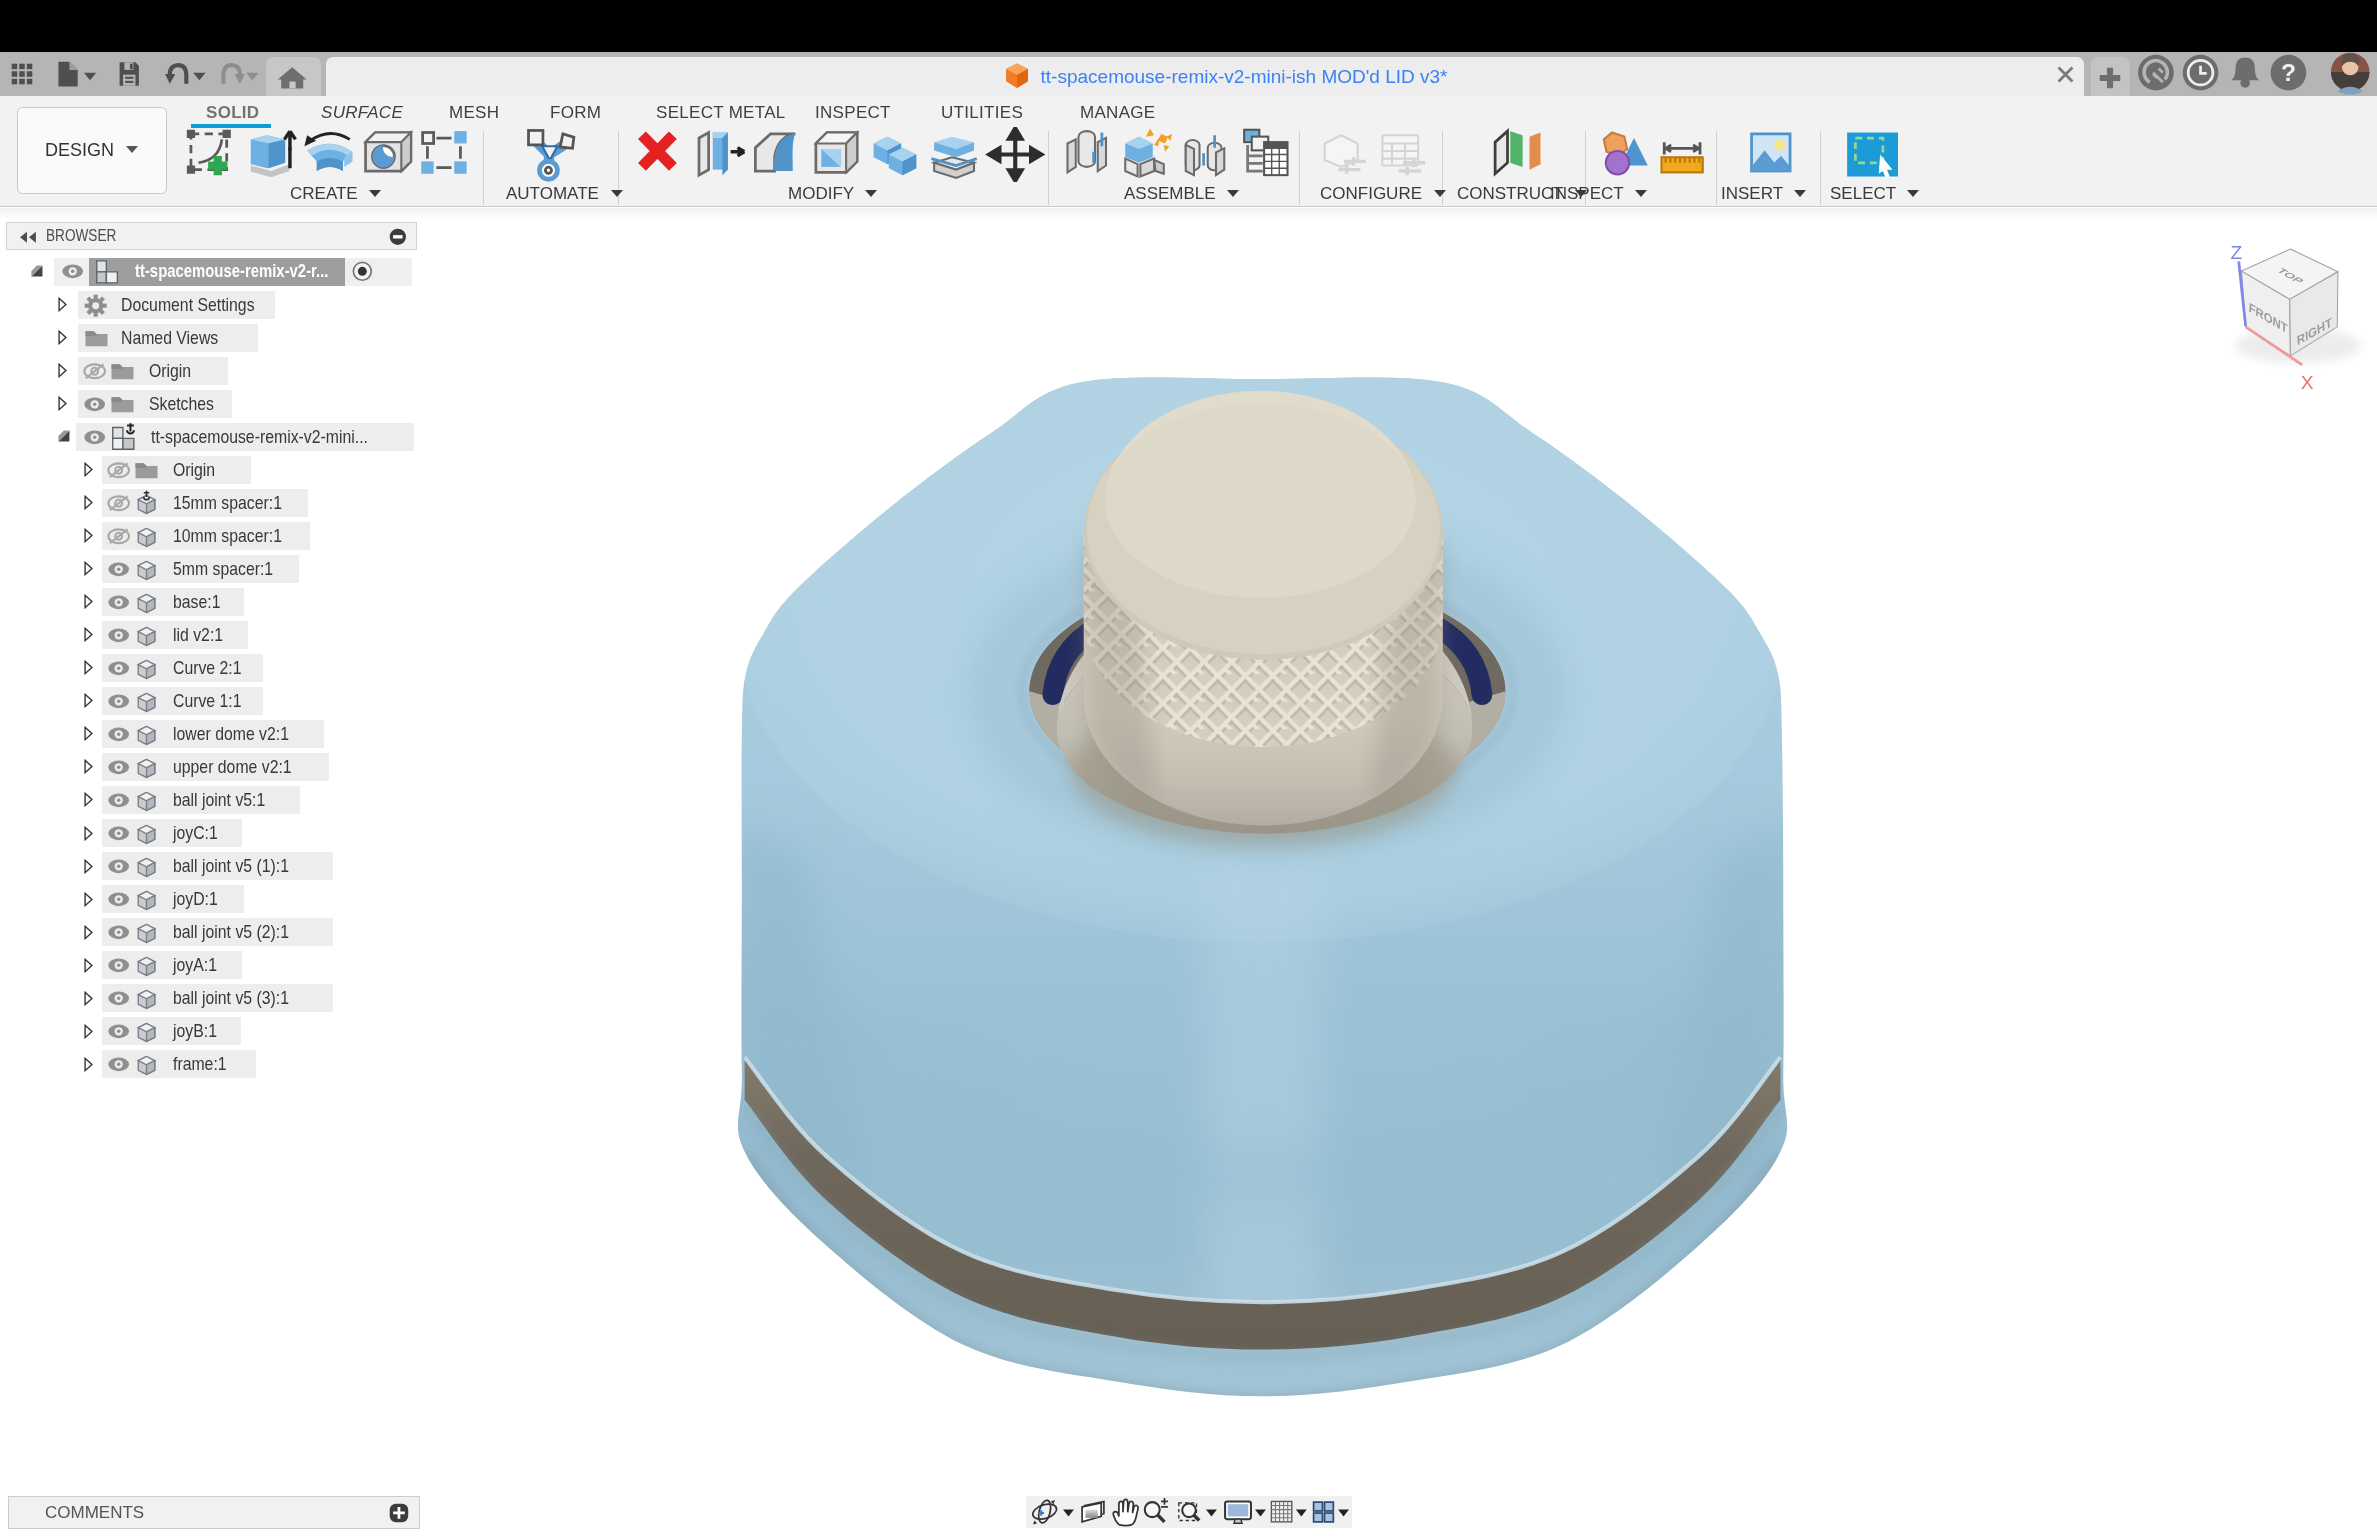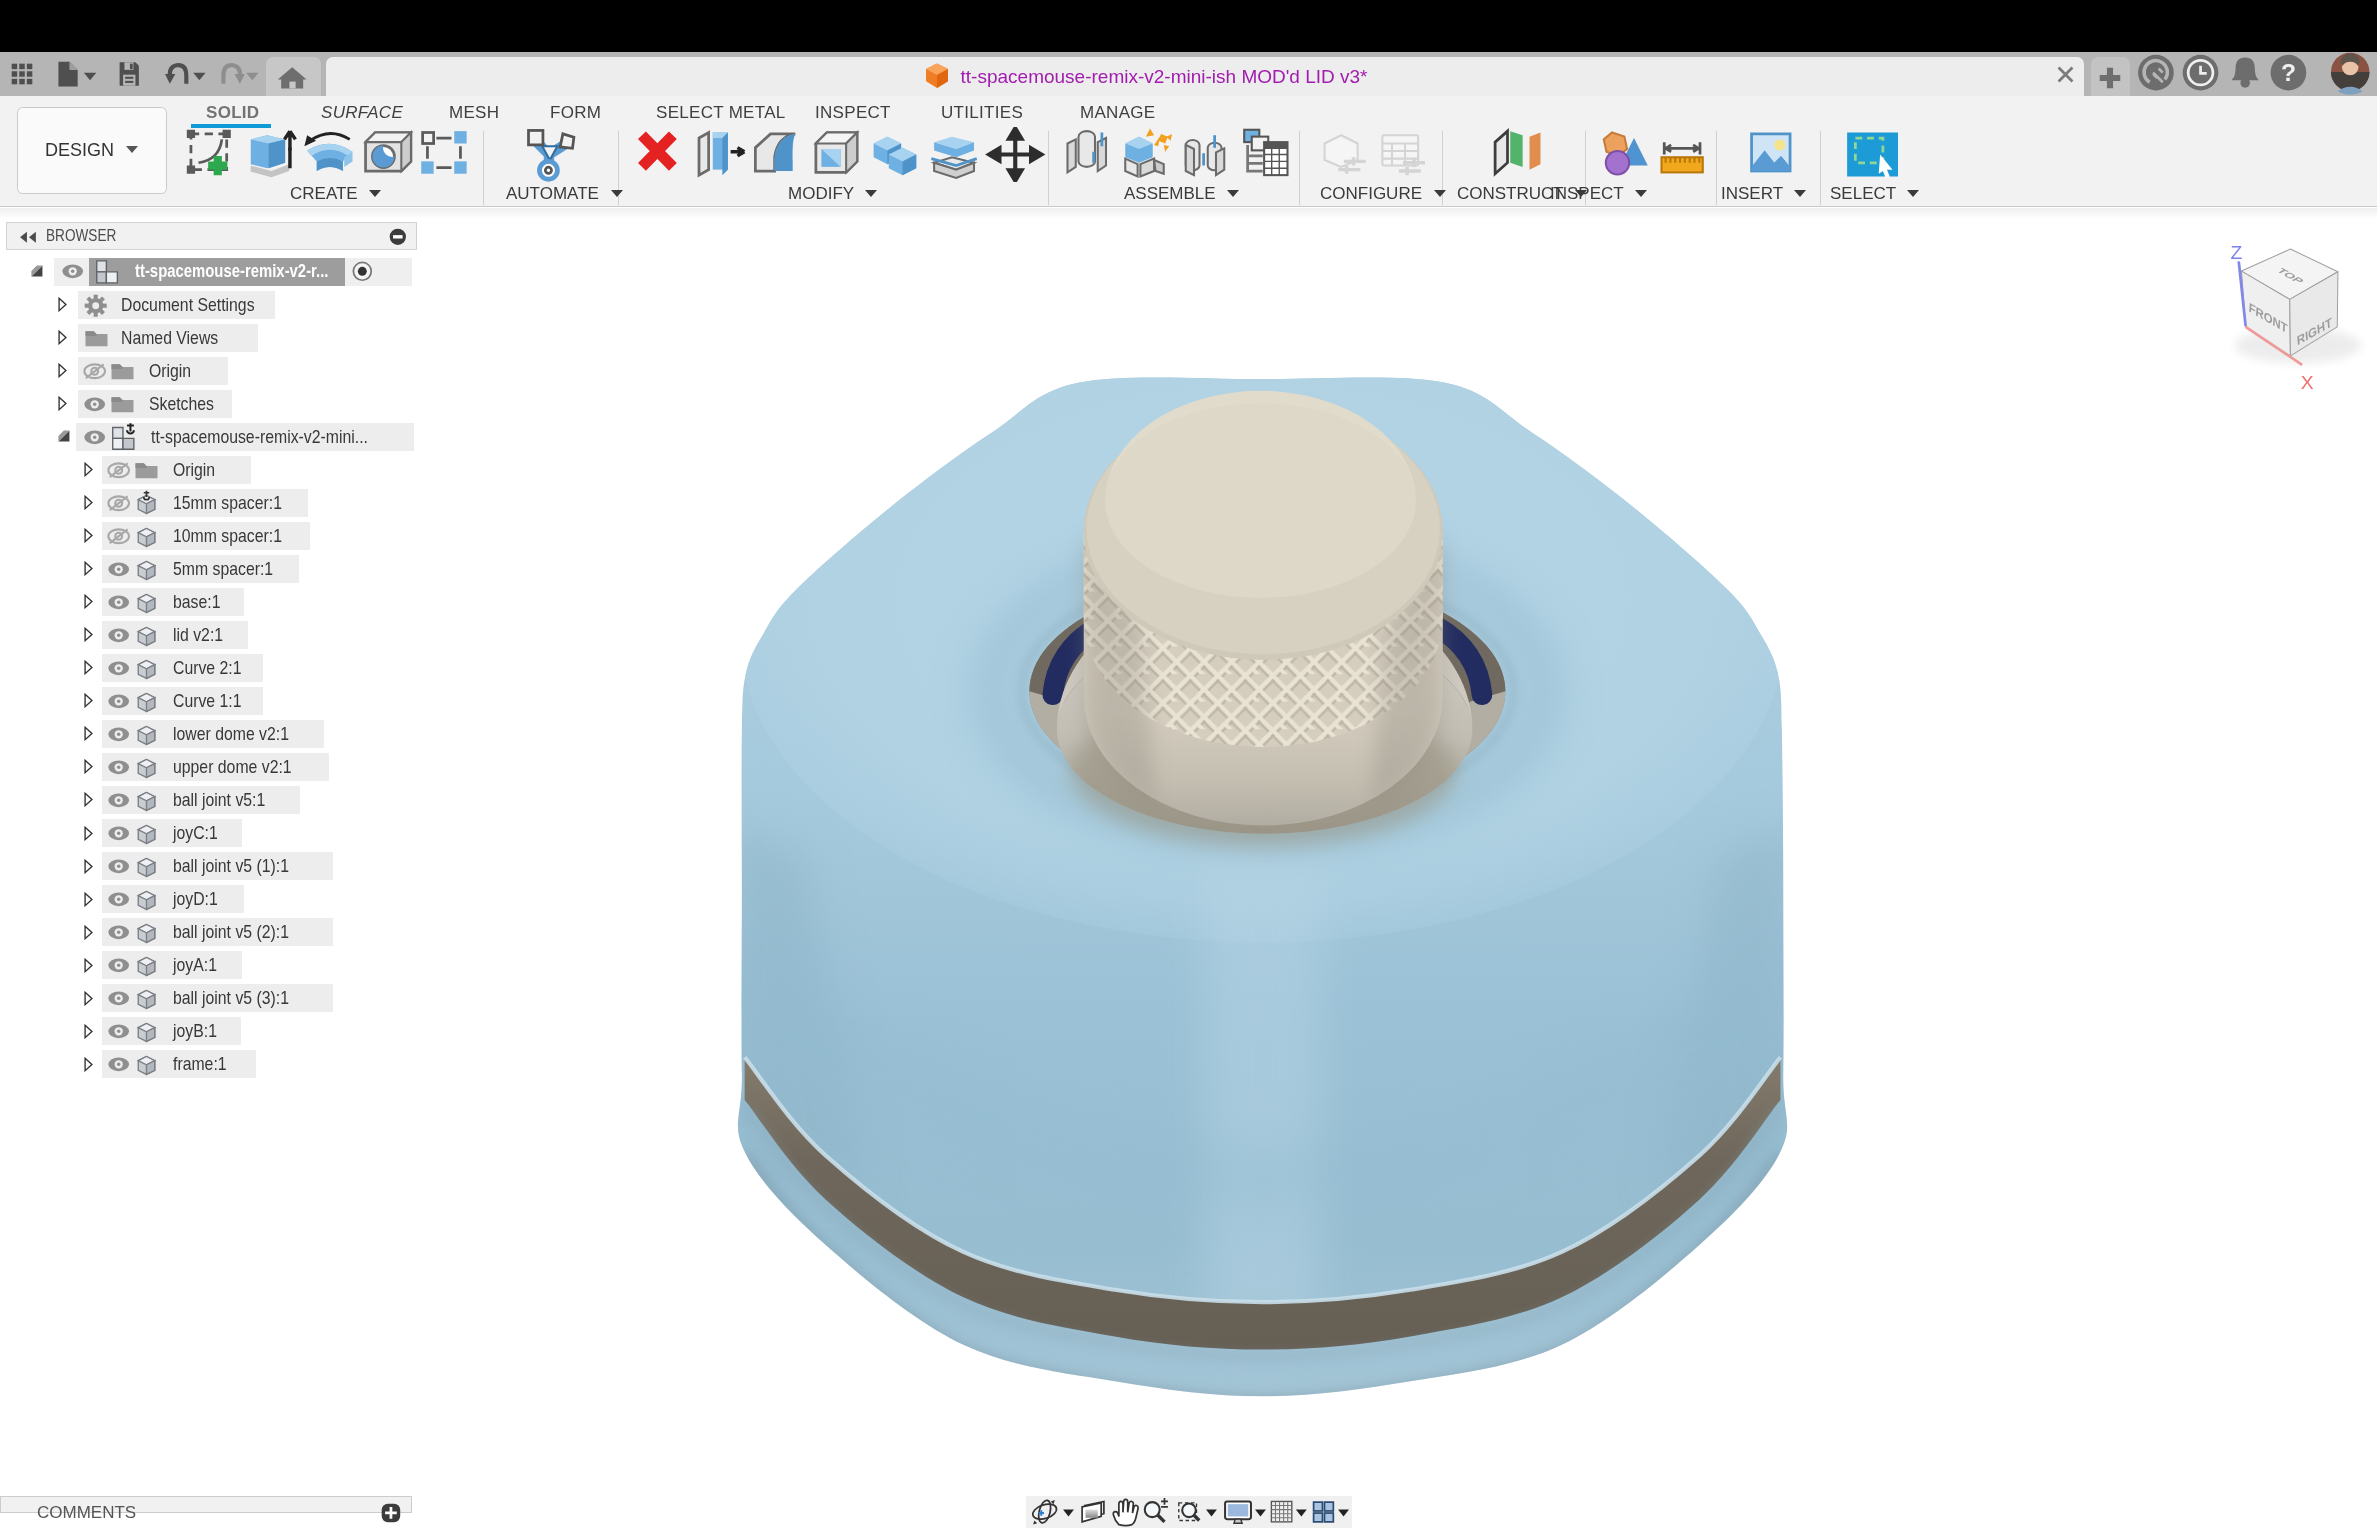--- a/index.html
+++ b/index.html
@@ -6,38 +6,38 @@
   html,body { width:2377px; height:1537px; overflow:hidden; background:#fff;
     font-family:"Liberation Sans", sans-serif; }
   .abs { position:absolute; }
   #stage { position:relative; width:2377px; height:1537px; }
   
   #blackbar { left:0; top:0; width:2377px; height:52px; background:#000; }
   
   #appbar { left:0; top:52px; width:2377px; height:44px; background:#b5b5b5; }
   #hometab { left:266px; top:57px; width:55px; height:39px; background:#c7c7c7; border-radius:6.9px 6.9px 0 0; }
   #doctab { left:326px; top:57px; width:1758px; height:39px; background:#ededed; border-radius:6.9px 6.9px 0 0; }
-  #doctitle { left:924px; top:62px; font-size:19px; color:#a21caf; white-space:nowrap; }
+  #doctitle { left:1004px; top:62px; font-size:19px; color:#3b82f6; white-space:nowrap; }
   #plustab { left:2091px; top:57px; width:39px; height:39px; background:#c3c3c3; border-radius:6.9px 6.9px 0 0; }
   
   #ribbon { left:0; top:96px; width:2377px; height:111px; background:#f2f2f2; border-bottom:1.4px solid #c9c9c9; }
   .rtab { top:103px; font-size:17px; color:#3f3f3f; letter-spacing:0.3px; }
   .rtab.active { color:#737373; font-weight:bold; }
   #solidline { left:191px; top:124px; width:80px; height:4.1px; background:#0f9bd7; }
   #designbtn { left:16.5px; top:107px; width:150px; height:87px; background:#fafafa; border:1.4px solid #c9c9c9; border-radius:5.5px;
      font-size:18px; color:#333; text-align:center; line-height:84px; }
   .gsep { top:131px; width:1.4px; height:74px; background:#d0d0d0; }
   .glabel { top:184px; font-size:17px; color:#3a3a3a; white-space:nowrap; }
   .caret { display:inline-block; width:0; height:0; border-left:6.2px solid transparent; border-right:6.2px solid transparent;
      border-top:7.6px solid #3a3a3a; margin-left:6.9px; vertical-align:middle; margin-bottom:2.8px;}
   
   #bheader { left:5.5px; top:222px; width:411px; height:27.5px; background:#f1f1f1; border:1.4px solid #d2d2d2;
      font-size:17px; color:#4c4c4c; }
   
-  #comments { left:0; top:1496px; width:412px; height:17px; background:#f1f1f1; border:1.4px solid #cccccc;
+  #comments { left:8px; top:1496px; width:412px; height:33px; background:#f1f1f1; border:1.4px solid #cccccc;
      font-size:17px; color:#555; }
   #navbar { left:1026px; top:1496px; width:326px; height:32px; background:#f0f0f0; }
 </style>
 </head>
 <body>
 <div id="stage">
   <div class="abs" id="blackbar"></div>
   <div class="abs" id="appbar"></div>
   <div class="abs" id="hometab"></div>
   <div class="abs" id="doctab"></div>

